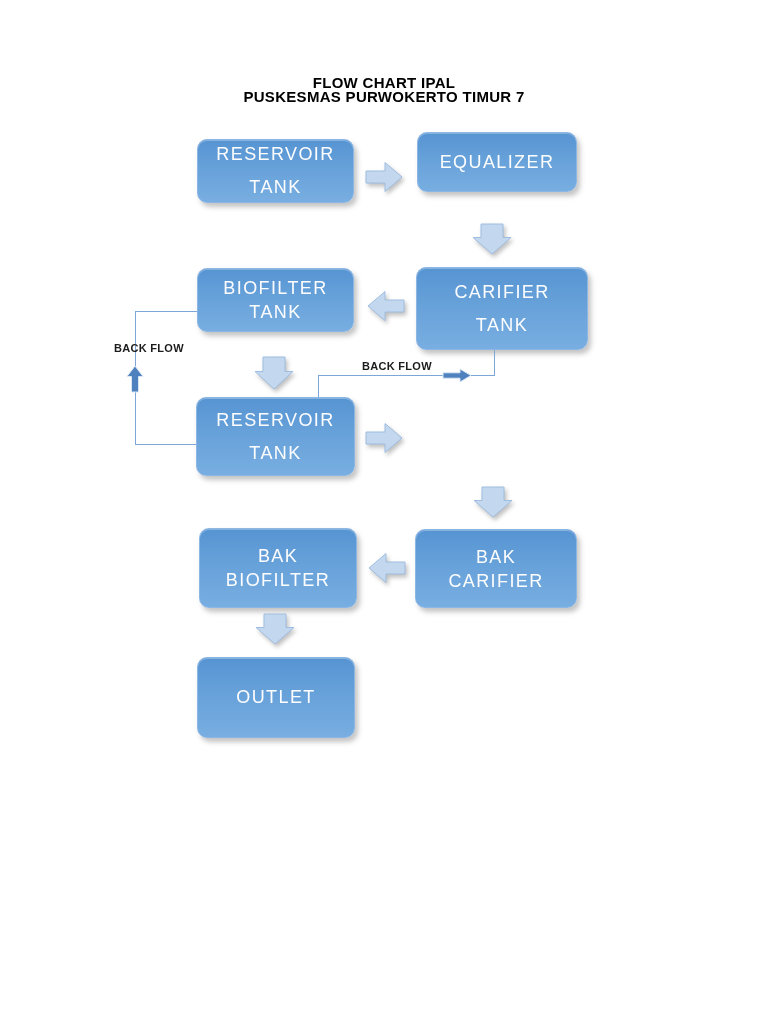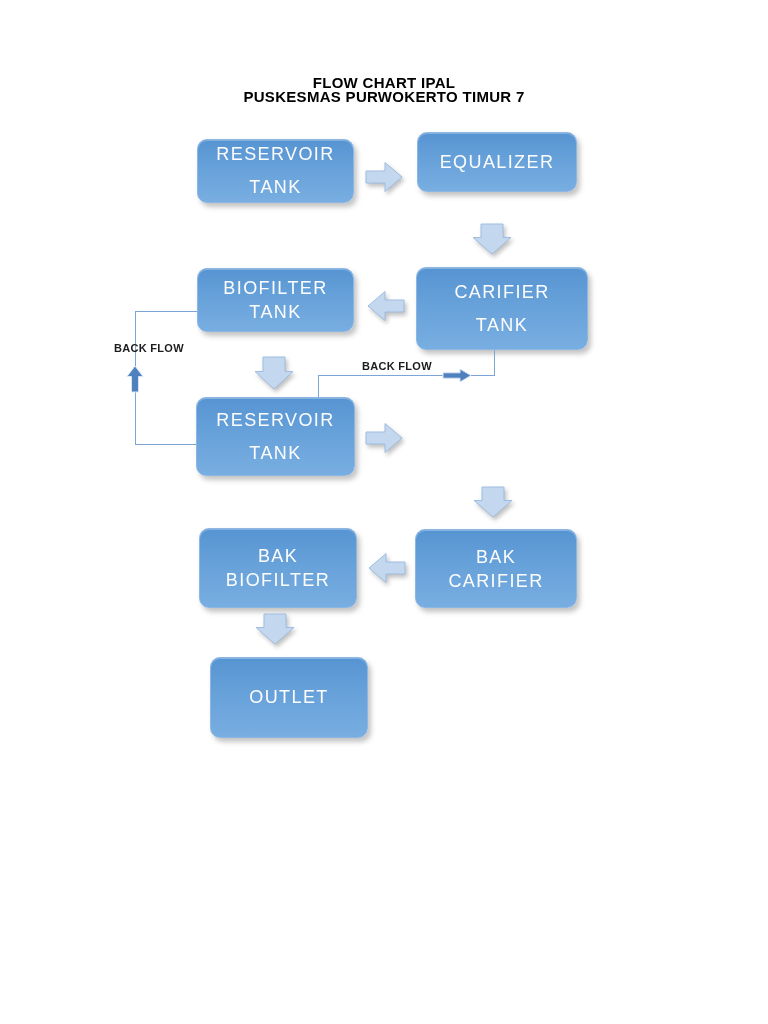--- a/index.html
+++ b/index.html
@@ -135,17 +135,17 @@
   </svg>
   <div class="node tight" style="left:415px;top:529px;width:162px;height:79px">
     <span class="ln">BAK</span>
     <span class="ln">CARIFIER</span>
   </div>
 
   <svg class="blockarrow" style="left:256px;top:614px" width="38" height="31" viewBox="0 0 38 31" aria-label="arrow bak klorinasi to outlet">
     <polygon points="8,0 8,13.5 0,13.5 19,30 38,13.5 30,13.5 30,0"></polygon>
   </svg>
 
-  <div class="node spaced" style="left:210px;top:657px;width:158px;height:81px">
+  <div class="node spaced" style="left:197px;top:657px;width:158px;height:81px">
     <span class="ln">OUTLET</span>
   </div>
 
 </div>
 
 </body></html>

